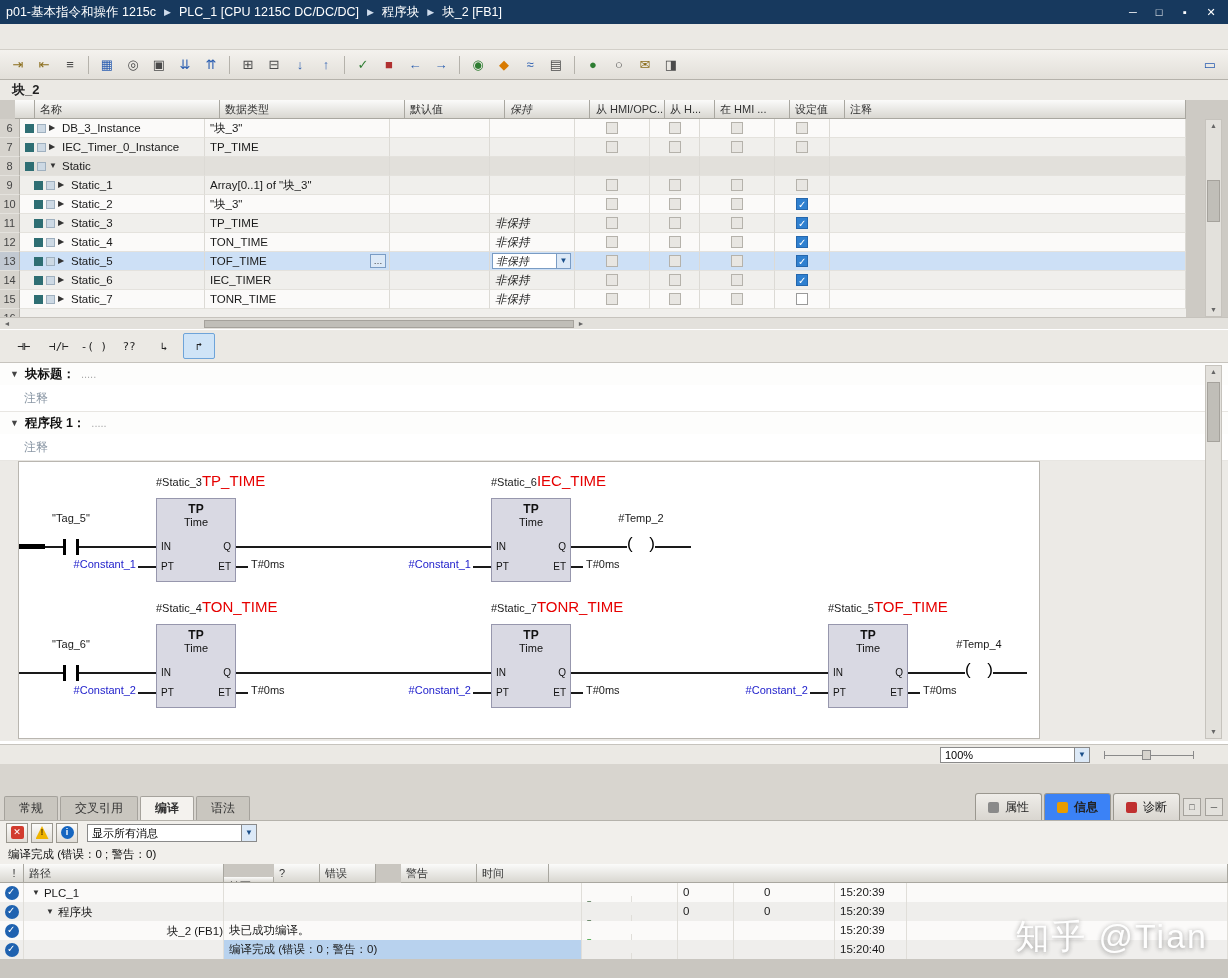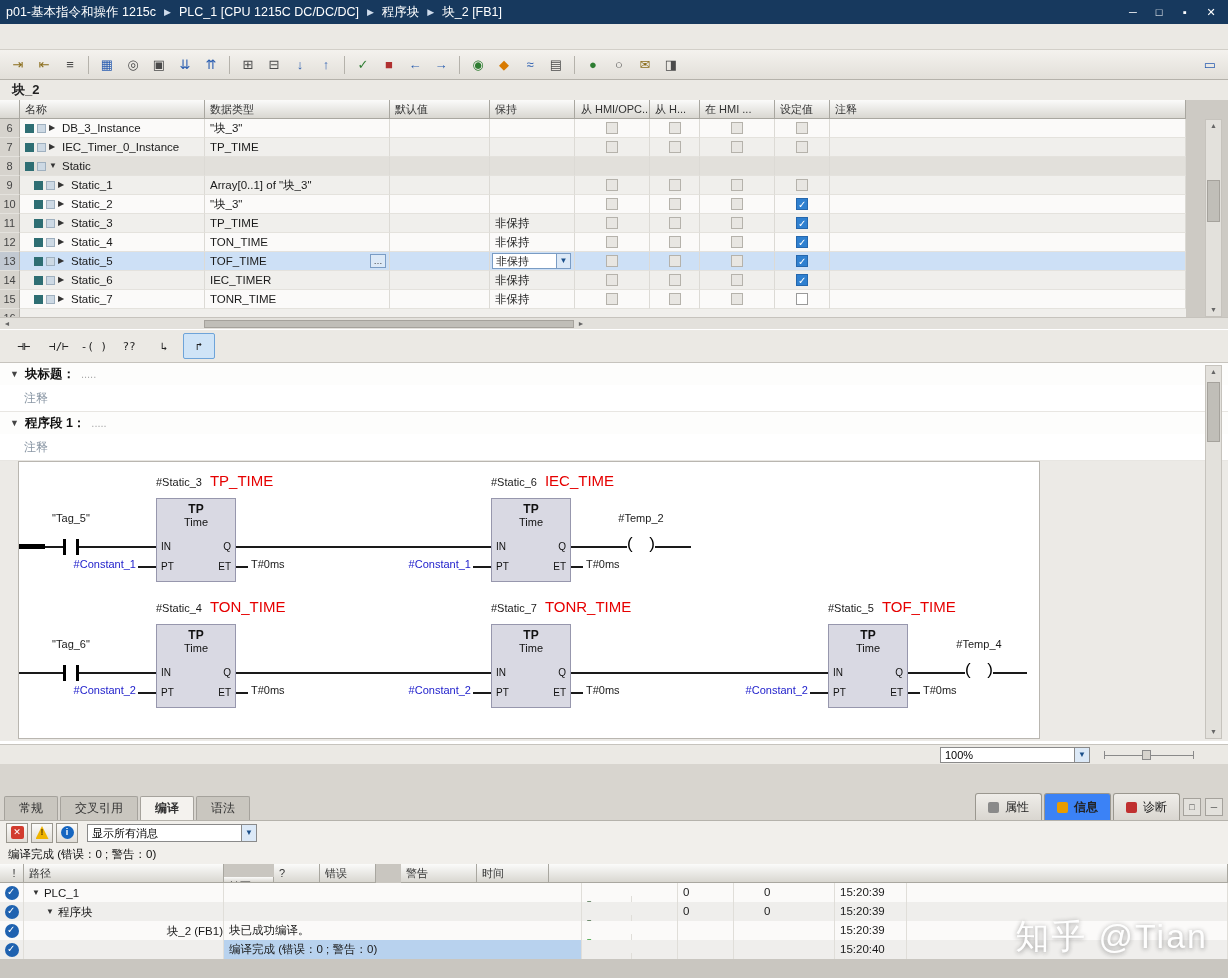--- a/index.html
+++ b/index.html
@@ -20,33 +20,33 @@
   .ticon { width:24px; height:22px; display:flex; align-items:center; justify-content:center; font-size:13px; border:1px solid transparent; border-radius:2px; }
   .tsep { width:1px; height:18px; background:#b5b2ab; margin:0 4px; }
   .c-y { color:#8a6d1c; } .c-b { color:#2a5db0; } .c-g { color:#2e7d32; } .c-r { color:#b03030; } .c-k { color:#4a4a4a; } .c-o { color:#d87a00; }
   .toolbar .spacer { flex:1; }
 
   
   .blockrow { height:20px; background:#ebe9e4; display:flex; align-items:center; padding:0 12px; font-weight:bold; font-size:13px; color:#222; }
 
   
   .vtable { position:relative; background:#cdcac4; }
-  .vhead { display:flex; height:19px; width:1186px; }
+  .vhead { display:flex; height:19px; width:1186px;padding-left:15px; }
   .vhead .hc { background:linear-gradient(#fbfbfa,#d9d7d1); border-right:1px solid #a9a7a0; border-bottom:1px solid #a9a7a0; font-size:11px; color:#333; line-height:18px; padding-left:5px; white-space:nowrap; overflow:hidden; }
   .vrow { display:flex; height:19px; width:1186px; background:#fbfaf9; }
   .vrow.alt { background:#f0efec; }
   .vrow.grp { background:#e2e0db; }
   .vrow.sel { background:#cde0f6; }
   .cell { border-right:1px solid #dcdad5; border-bottom:1px solid #e4e2dd; font-size:11.5px; line-height:18px; white-space:nowrap; overflow:hidden; padding-left:5px; color:#1a1a1a; }
   .w-num { width:20px; padding-left:0; text-align:center; background:#d6d3cd; border-right:1px solid #b5b2ab; color:#444; font-size:11px; }
   .vrow.sel .w-num { background:#c2c9d2; }
   .w-name { width:185px; display:flex; align-items:center; gap:3px; }
   .w-type { width:185px; position:relative; }
   .w-def { width:100px; }
-  .w-ret { width:85px; position:relative; }
+  .w-ret { width:85px; position:relative;font-style:italic; }
   .w-h1 { width:75px;text-align:center; } .w-h2 { width:50px; } .w-h3 { width:75px; } .w-sp { width:55px; }
   .w-com { flex:1; }
   .cbcell { display:flex; align-items:center; justify-content:center; padding-left:0; }
   .cb { width:12px; height:12px; border:1px solid #9a9a9a; background:#fff; display:inline-block; position:relative; }
   .cb.dis { background:#e8e6e2; border-color:#b5b2ab; }
   .cb.checked { background:#2f80d0; border-color:#2567ad; }
   .cb.checked::after { content:"✓"; color:#fff; font-size:10px; position:absolute; left:1px; top:-3px; }
   .vi1 { width:9px; height:9px; background:#2e6e73; display:inline-block; flex:none; }
   .vi2 { width:9px; height:9px; background:#cdd9e4; border:1px solid #9fb0bf; display:inline-block; flex:none; }
   .rowarrow { font-size:8px; color:#333; width:10px; flex:none; }
@@ -82,21 +82,21 @@
   .canvas-fill { flex:1; background:#eceae6; }
   .hw { position:absolute; height:2px; background:#1a1a1a; }
   .vwstub { position:absolute; height:2px; background:#1a1a1a; }
   .railstub { position:absolute; height:5px; background:#000; }
   .contact { position:absolute; width:16px; height:16px; border-left:3px solid #000; border-right:3px solid #000; }
   .tblock { position:absolute; width:80px; height:84px; background:#d9d9e3; border:1px solid #9797ad; }
   .bt1 { text-align:center; font-weight:bold; font-size:12px; margin-top:3px; color:#111; }
   .bt2 { text-align:center; font-size:11px; color:#111; }
   .pin { position:absolute; font-size:10px; color:#111; }
   .pl { left:4px; } .pr { right:4px; }
-  .bhead { position:absolute; display:flex; gap:8px; align-items:baseline; white-space:nowrap; }
+  .bhead { position:absolute; display:flex; align-items:baseline; white-space:nowrap; }
   .bvar { font-size:11px; color:#1a1a1a; }
   .btype { font-size:15px; color:#e60000; }
   .opd { position:absolute; font-size:11px; color:#1a1a1a; white-space:nowrap; }
   .opd.r { text-align:right; }
   .opd.blue { color:#2222cc; }
   .opd.c { text-align:center; }
   .coil { position:absolute; width:28px; height:24px; display:flex; justify-content:space-between; font-size:17px; color:#000; }
   .coil::before { content:"("; } .coil::after { content:")"; }
   .edscroll { position:absolute; right:6px; top:2px; width:17px; height:374px; background:#e3e1dc; border:1px solid #c6c3bd; display:flex; flex-direction:column; align-items:center; }
   .edscroll .arr { font-size:7px; color:#666; line-height:12px; }

